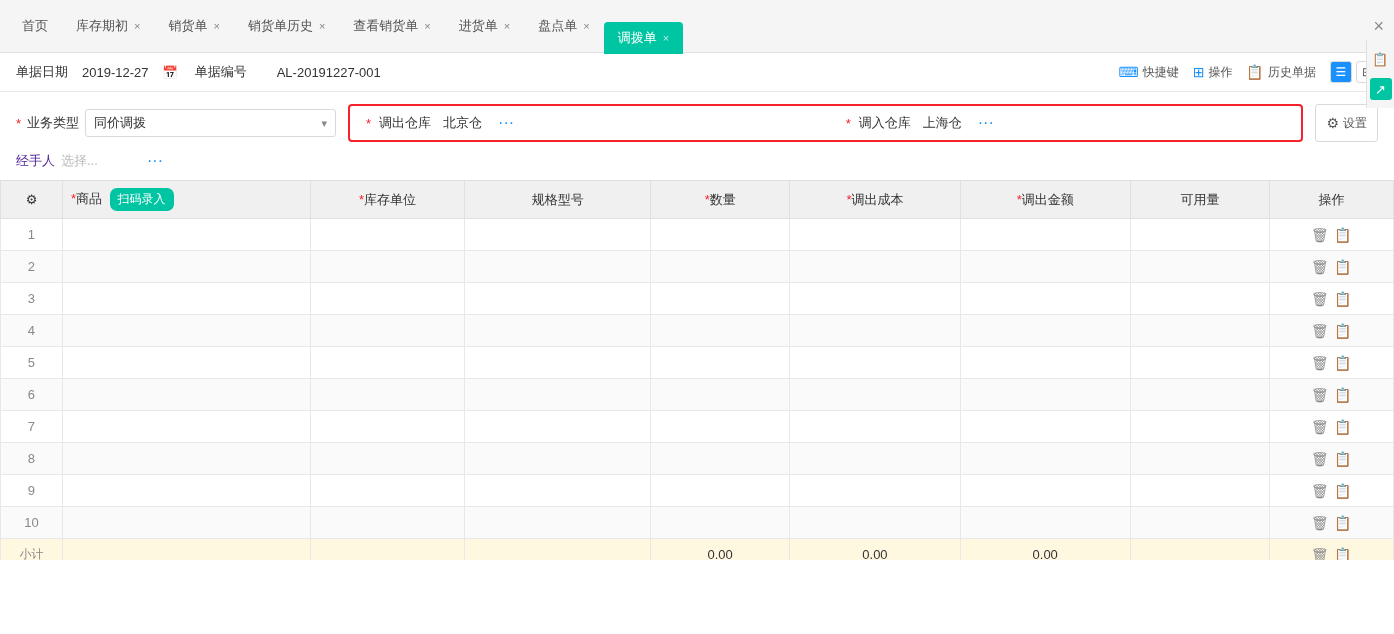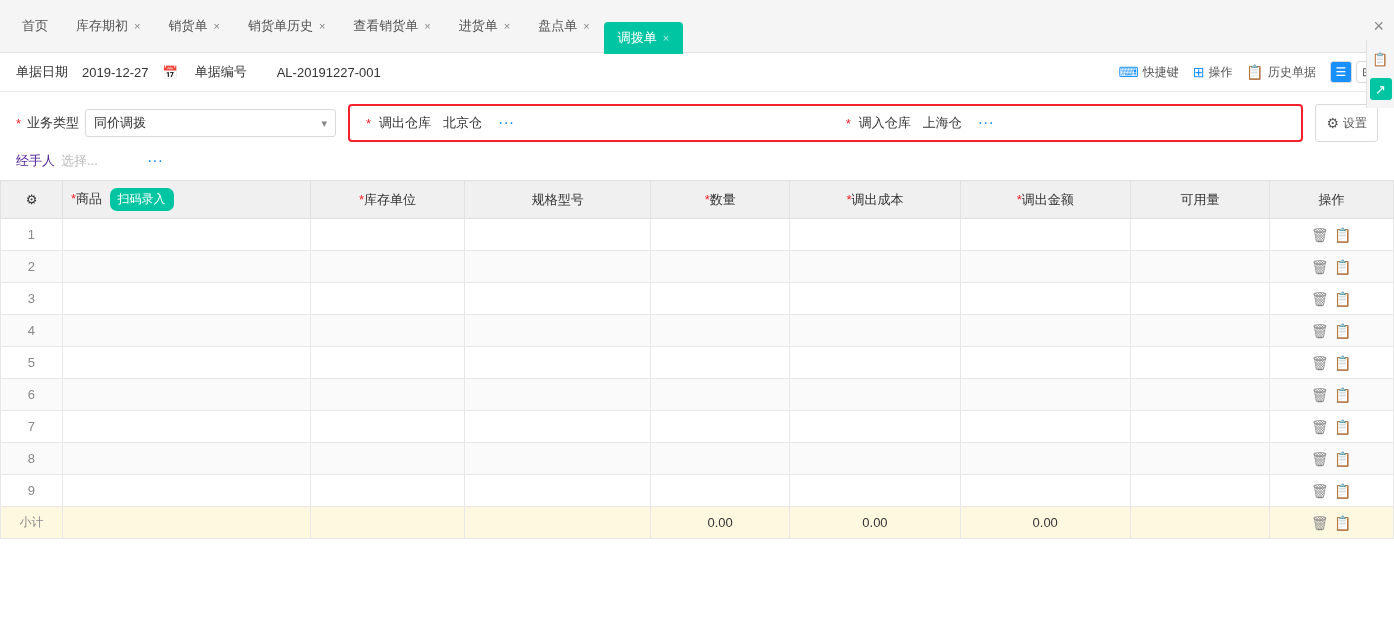--- a/index.html
+++ b/index.html
@@ -360,20 +360,36 @@
       <td></td>
       <td></td>
       <td></td>
       <td>
         <div class="action-icons">
           <span class="action-icon">🗑</span>
           <span class="action-icon">📋</span>
         </div>
       </td>
     </tr>
+        <tr>
+      <td><span class="row-num">10</span></td>
+      <td></td>
+      <td></td>
+      <td></td>
+      <td></td>
+      <td></td>
+      <td></td>
+      <td></td>
+      <td>
+        <div class="action-icons">
+          <span class="action-icon">🗑</span>
+          <span class="action-icon">📋</span>
+        </div>
+      </td>
+    </tr>
         <tr class="subtotal-row">
       <td colspan="1"><span style="color:#888; font-size:12px;">小计</span></td>
       <td></td>
       <td></td>
       <td></td>
       <td style="text-align:center;">0.00</td>
       <td style="text-align:center;">0.00</td>
       <td style="text-align:center;">0.00</td>
       <td></td>
       <td>

